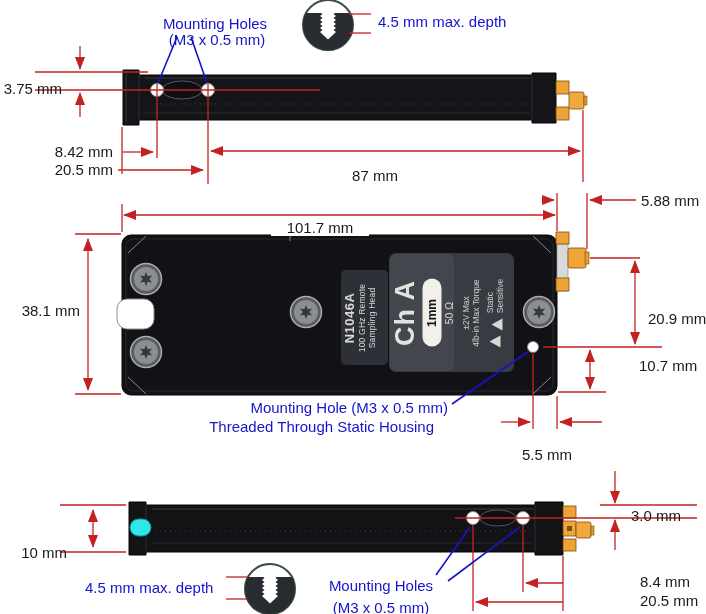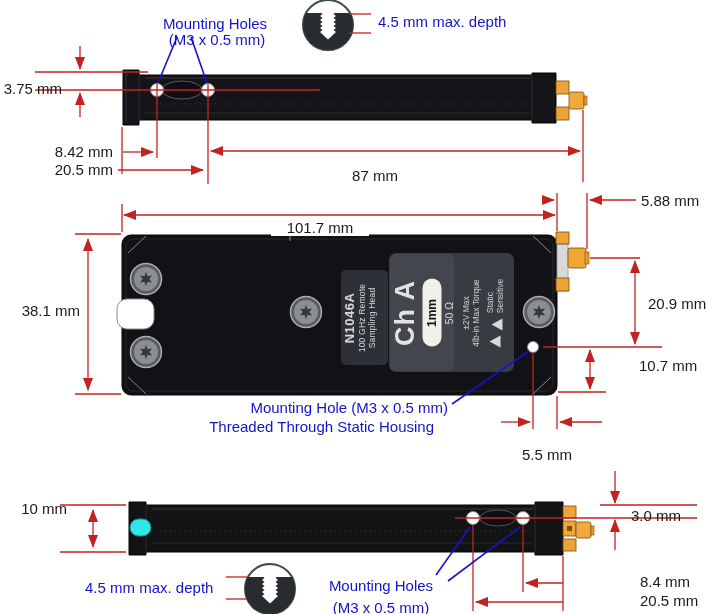--- a/index.html
+++ b/index.html
@@ -209,28 +209,28 @@
 <div class="txt blue" style="left:378px;top:13px;">4.5 mm max. depth</div>
 
 <div class="txt right" style="left:0px;top:80px;width:62px;">3.75 mm</div>
 <div class="txt right" style="left:30px;top:143px;width:83px;">8.42 mm</div>
 <div class="txt right" style="left:20px;top:161px;width:93px;">20.5 mm</div>
 <div class="txt center" style="left:310px;top:155px;width:130px;">87 mm</div>
 
 <div class="txt center wbg" style="left:271px;top:207px;width:90px;">101.7 mm</div>
 <div class="txt" style="left:641px;top:192px;text-align:right;">5.88 mm</div>
 <div class="txt right" style="left:4px;top:302px;width:76px;">38.1 mm</div>
-<div class="txt" style="left:648px;top:295px;">20.9 mm</div>
+<div class="txt" style="left:648px;top:310px;">20.9 mm</div>
 <div class="txt" style="left:639px;top:357px;">10.7 mm</div>
 <div class="txt center" style="left:516px;top:434px;width:62px;">5.5 mm</div>
 
 <div class="txt blue right" style="left:148px;top:399px;width:300px;">Mounting Hole (M3 x 0.5 mm)</div>
 <div class="txt blue right" style="left:134px;top:418px;width:300px;">Threaded Through Static Housing</div>
 
-<div class="txt right" style="left:3px;top:500px;width:64px;">10 mm</div>
+<div class="txt right" style="left:3px;top:544px;width:64px;">10 mm</div>
 <div class="txt" style="left:631px;top:507px;">3.0 mm</div>
 <div class="txt" style="left:640px;top:573px;">8.4 mm</div>
 <div class="txt" style="left:640px;top:592px;">20.5 mm</div>
 
 <div class="txt blue" style="left:85px;top:579px;">4.5 mm max. depth</div>
 <div class="txt blue center" style="left:316px;top:565px;width:130px;">Mounting Holes</div>
 <div class="txt blue center" style="left:316px;top:587px;width:130px;">(M3 x 0.5 mm)</div>
 
 <div class="label-box" style="left:341px;top:270px;width:47px;height:95px;">
   <div class="rot small-label-inner">

